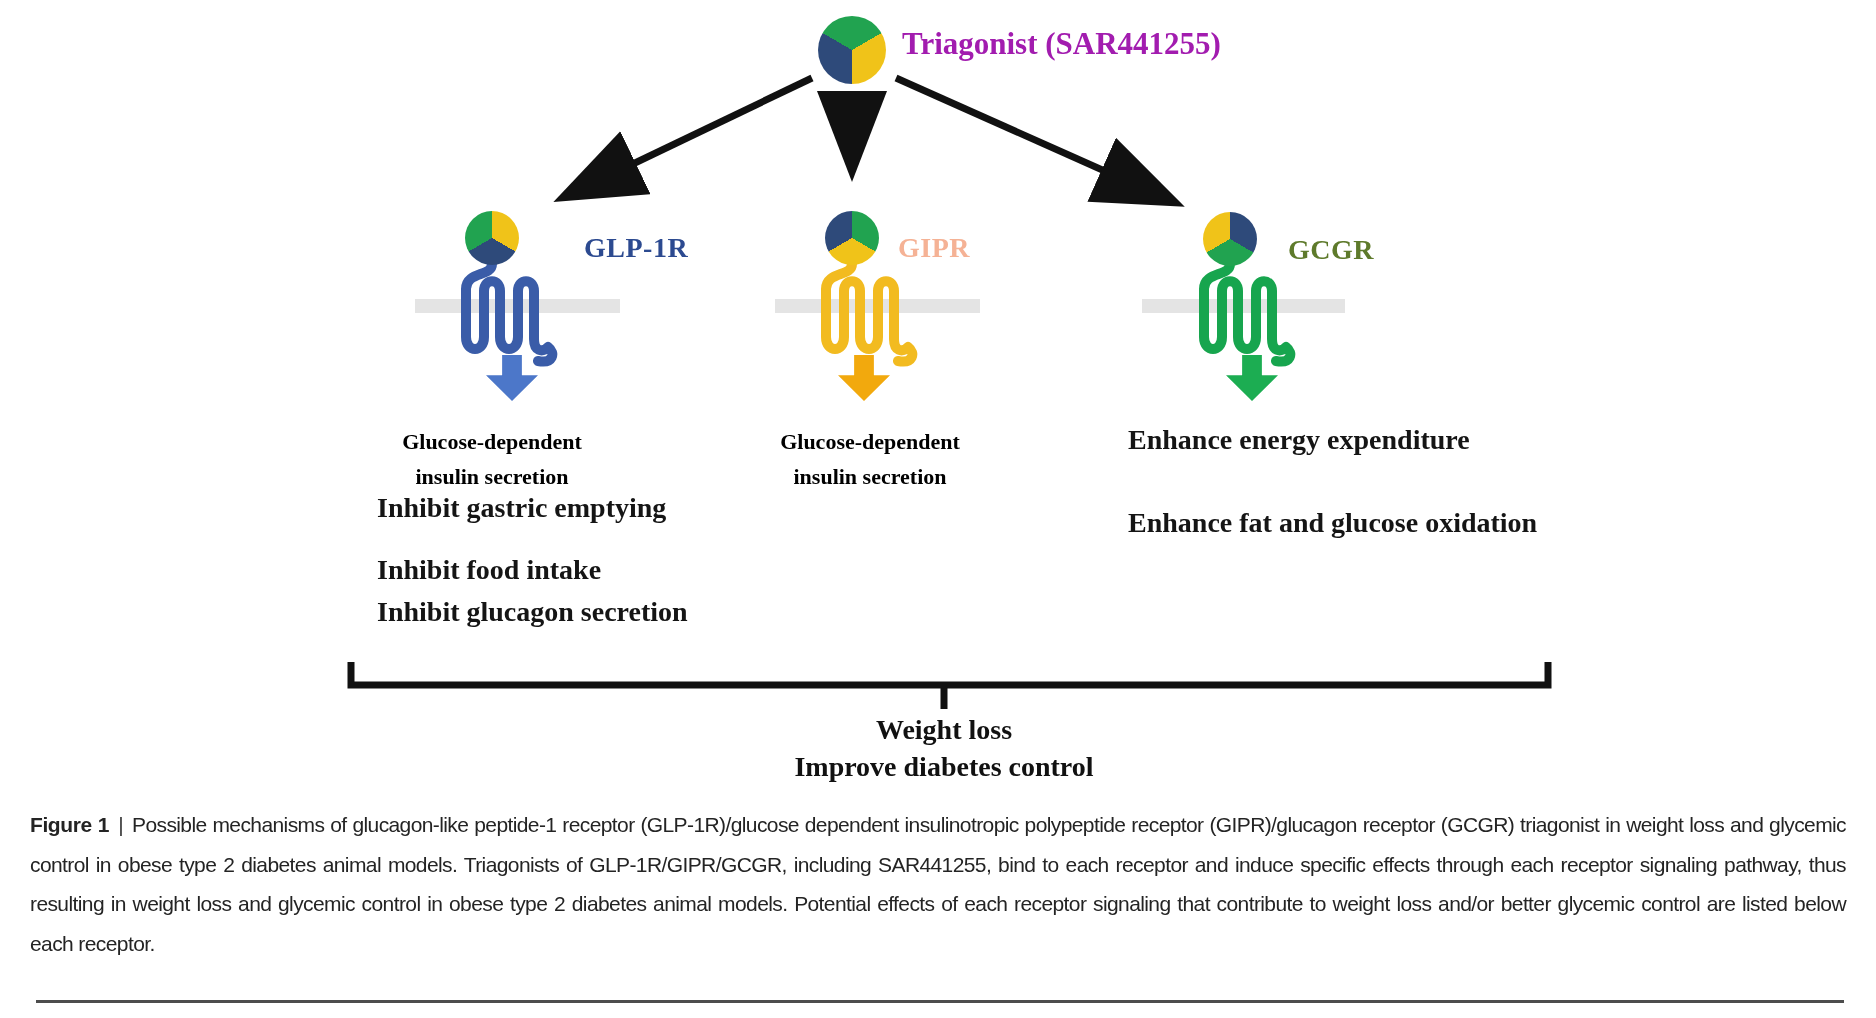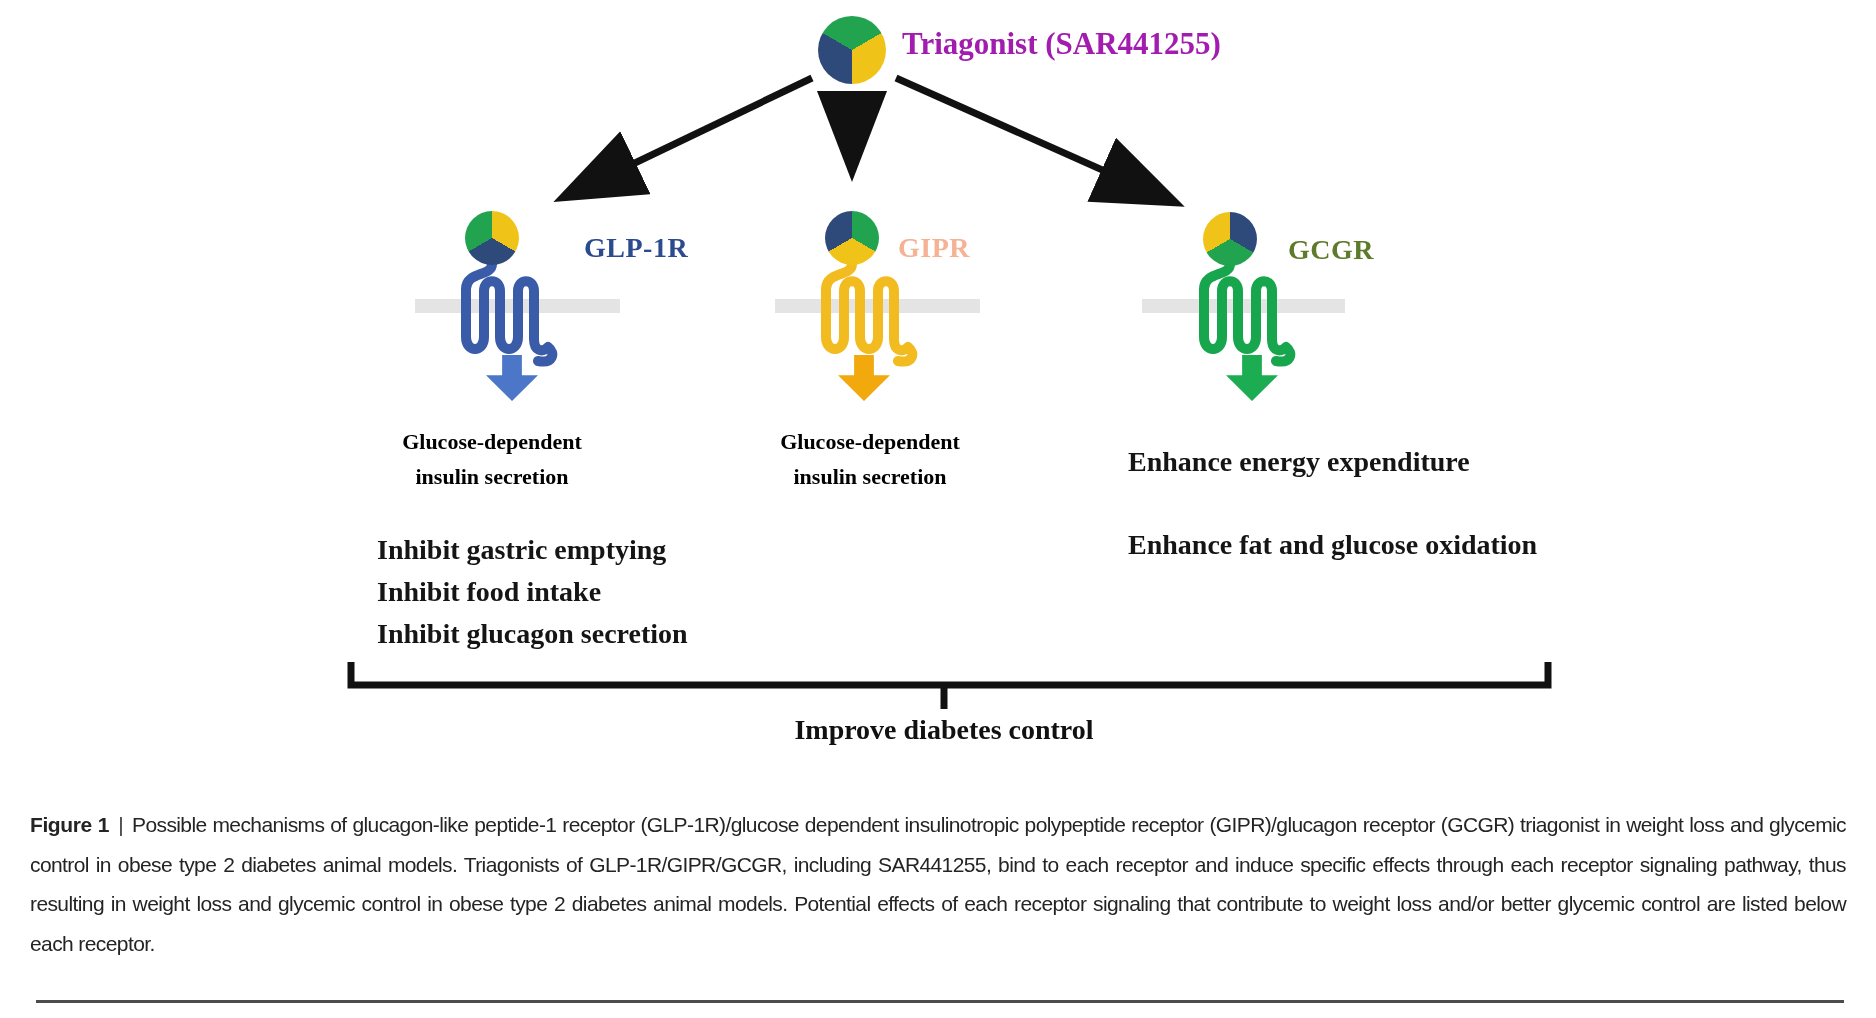--- a/index.html
+++ b/index.html
@@ -12,21 +12,21 @@
   .pie-lg{width:68px;height:68px;}
   .pie-sm{width:54px;height:54px;}
 
   .fig-title{position:absolute;left:902px;top:26px;font-size:31px;font-weight:bold;color:#a21caf;white-space:nowrap;}
   .receptor-label{position:absolute;font-size:28px;font-weight:bold;letter-spacing:.5px;white-space:nowrap;}
   .membrane{position:absolute;top:299px;height:14px;background:#E4E4E4;}
   .chain{position:absolute;top:260px;}
   .block-arrow{position:absolute;width:52px;height:46px;
                clip-path:polygon(31% 0,69% 0,69% 44%,100% 44%,50% 100%,0 44%,31% 44%);}
 
-  .effect{position:absolute;font-size:28px;font-weight:bold;color:#151515;white-space:nowrap;margin-top:22px;}
+  .effect{position:absolute;font-size:28px;font-weight:bold;color:#151515;white-space:nowrap;}
   .effect-block{position:absolute;font-size:22px;font-weight:bold;color:#000000;
                 text-align:center;line-height:35px;}
   .outcome{position:absolute;left:744px;top:711px;width:400px;text-align:center;
            font-size:28px;font-weight:bold;line-height:37px;color:#111;}
 
   .caption{position:absolute;left:30px;top:805px;width:1816px;text-align:justify;
            font-family:"Liberation Sans",sans-serif;font-size:21px;line-height:39.5px;
            letter-spacing:-.6px;color:#242424;}
   .cap-label{font-weight:bold;letter-spacing:-.4px;}
   .cap-sep{padding:0 9px;color:#3a3a3a;}
@@ -74,37 +74,38 @@
   <div class="receptor-label" style="left: 1288px; top: 234px; color: rgb(94, 122, 43);">GCGR</div>
 
   <div class="block-arrow" style="left: 486px; top: 355px; background: rgb(76, 119, 201);"></div>
   <div class="block-arrow" style="left: 838px; top: 355px; background: rgb(242, 169, 13);"></div>
   <div class="block-arrow" style="left: 1226px; top: 355px; background: rgb(28, 173, 82);"></div>
 
   <div class="effect-block" style="left:337px;top:424px;width:310px;">
     <div>Glucose-dependent</div>
     <div>insulin secretion</div>
   </div>
-  <div class="effect" style="left:377px;top:512px;text-align:right;">Inhibit gastric emptying</div>
+  <div class="effect" style="left:377px;top:492px;text-align:right;">Inhibit gastric emptying</div>
   <div class="effect" style="left:377px;top:554px;">Inhibit food intake</div>
   <div class="effect" style="left:377px;top:596px;">Inhibit glucagon secretion</div>
 
   <div class="effect-block" style="left:715px;top:424px;width:310px;">
     <div>Glucose-dependent</div>
     <div>insulin secretion</div>
   </div>
 
   <div class="effect" style="left:1128px;top:424px;">Enhance energy expenditure</div>
   <div class="effect" style="left:1128px;top:507px;">Enhance fat and glucose oxidation</div>
 
   <svg class="overlay" style="top:645px;" width="1876" height="80" viewBox="0 0 1876 80">
     <path d="M351 17 L351 40 L1548 40 L1548 17 M944 40 L944 64" fill="none" stroke="#111" stroke-width="7"></path>
   </svg>
 
   <div class="outcome">
+    <div>Weight loss</div>
     <div>Improve diabetes control</div>
   </div>
 
   <div class="caption">
     <span class="cap-label">Figure 1</span><span class="cap-sep">|</span><span>Possible mechanisms of glucagon-like peptide-1 receptor (GLP-1R)/glucose dependent insulinotropic polypeptide receptor (GIPR)/glucagon receptor (GCGR) triagonist in weight loss and glycemic control in obese type 2 diabetes animal models. Triagonists of GLP-1R/GIPR/GCGR, including SAR441255, bind to each receptor and induce specific effects through each receptor signaling pathway, thus resulting in weight loss and glycemic control in obese type 2 diabetes animal models. Potential effects of each receptor signaling that contribute to weight loss and/or better glycemic control are listed below each receptor.</span>
   </div>
 
   <div class="bottom-rule"></div>
 </div>
 

